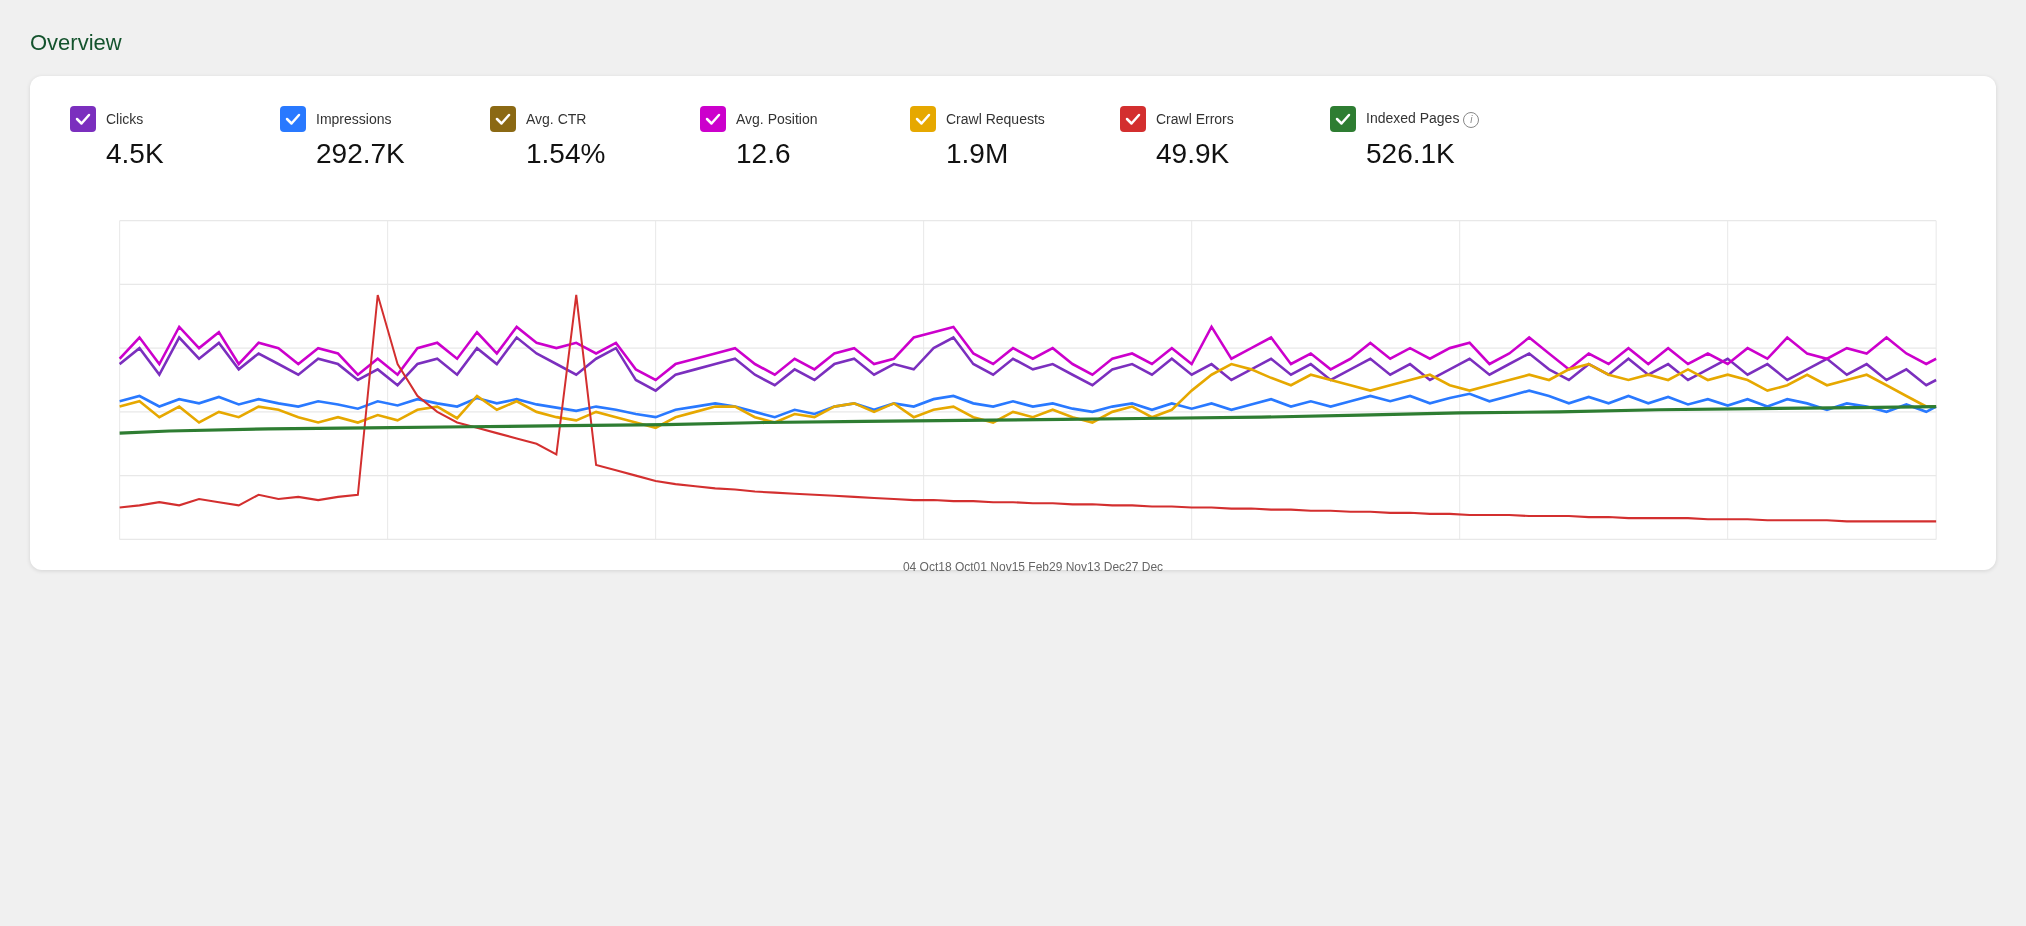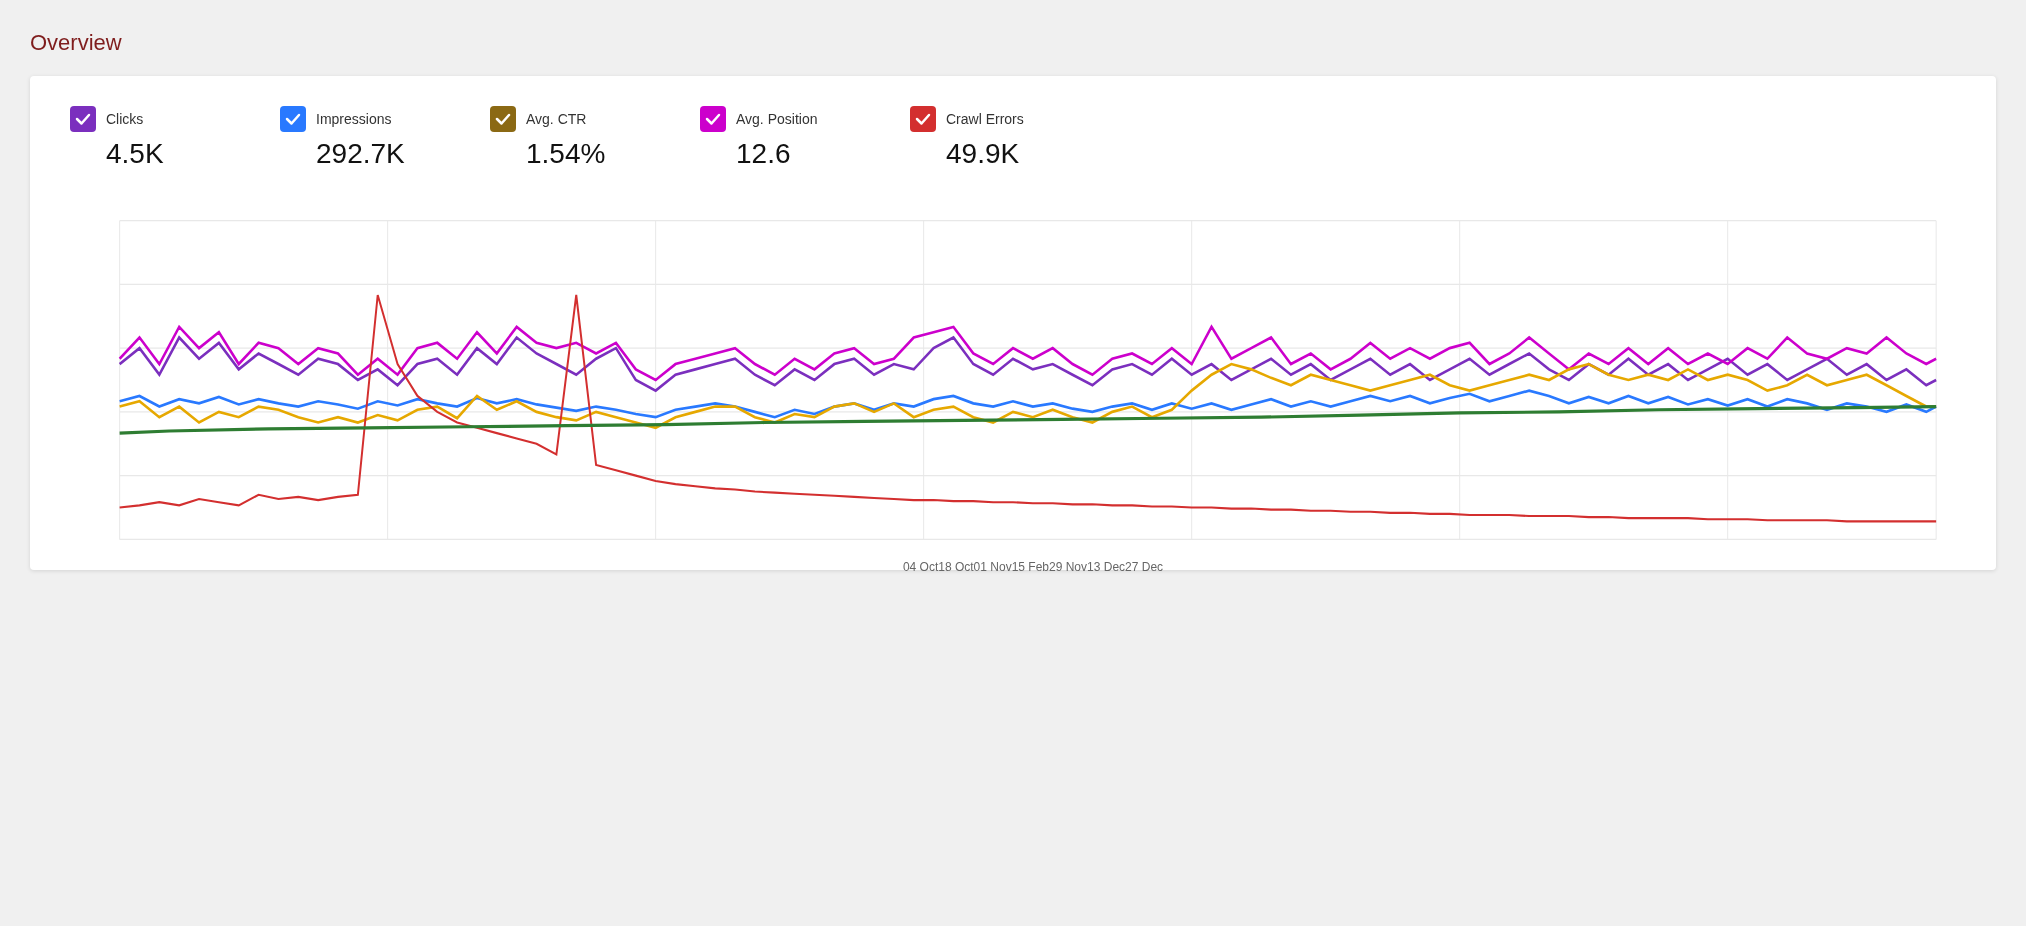--- a/index.html
+++ b/index.html
@@ -4,26 +4,26 @@
   <style>
     * { box-sizing: border-box; margin: 0; padding: 0; }
     body {
       background: #f0f0f0;
       font-family: 'Segoe UI', Arial, sans-serif;
       padding: 30px;
     }
     .page-title {
       font-size: 22px;
       font-weight: 400;
-      color: #7f1d1d;
+      color: #14532d;
       margin-bottom: 20px;
     }
     .card {
       background: #fff;
-      border-radius: 4px;
+      border-radius: 12px;
       box-shadow: 0 1px 4px rgba(0,0,0,0.12);
       padding: 30px 40px 20px 40px;
     }
     .metrics-row {
       display: flex;
       flex-wrap: wrap;
       gap: 0;
       margin-bottom: 30px;
     }
     .metric-item {
@@ -141,28 +141,50 @@
             <svg viewBox="0 0 16 16" fill="none" xmlns="http://www.w3.org/2000/svg">
               <path d="M2 8L6.5 12.5L14 4" stroke="white" stroke-width="2.5" stroke-linecap="round" stroke-linejoin="round"></path>
             </svg>
           </div>
           <span class="metric-label">Avg. Position</span>
         </div>
         <div class="metric-value">12.6</div>
       </div>
       <div class="metric-item">
         <div class="metric-header">
+          <div class="metric-checkbox" style="background-color: rgb(230, 168, 0);">
+            <svg viewBox="0 0 16 16" fill="none" xmlns="http://www.w3.org/2000/svg">
+              <path d="M2 8L6.5 12.5L14 4" stroke="white" stroke-width="2.5" stroke-linecap="round" stroke-linejoin="round"></path>
+            </svg>
+          </div>
+          <span class="metric-label">Crawl Requests</span>
+        </div>
+        <div class="metric-value">1.9M</div>
+      </div>
+      <div class="metric-item">
+        <div class="metric-header">
           <div class="metric-checkbox" style="background-color: rgb(211, 47, 47);">
             <svg viewBox="0 0 16 16" fill="none" xmlns="http://www.w3.org/2000/svg">
               <path d="M2 8L6.5 12.5L14 4" stroke="white" stroke-width="2.5" stroke-linecap="round" stroke-linejoin="round"></path>
             </svg>
           </div>
           <span class="metric-label">Crawl Errors</span>
         </div>
         <div class="metric-value">49.9K</div>
+      </div>
+      <div class="metric-item">
+        <div class="metric-header">
+          <div class="metric-checkbox" style="background-color: rgb(46, 125, 50);">
+            <svg viewBox="0 0 16 16" fill="none" xmlns="http://www.w3.org/2000/svg">
+              <path d="M2 8L6.5 12.5L14 4" stroke="white" stroke-width="2.5" stroke-linecap="round" stroke-linejoin="round"></path>
+            </svg>
+          </div>
+          <span class="metric-label">Indexed Pages<span class="info-icon">i</span></span>
+        </div>
+        <div class="metric-value">526.1K</div>
       </div>
     </div>
 
   <div class="chart-area">
     <svg class="chart-svg" viewBox="0 0 1900 320" preserveAspectRatio="none" id="main-chart">
 
       <line x1="50" y1="10" x2="1880" y2="10" stroke="#e8e8e8" stroke-width="1"></line>
       <line x1="50" y1="70" x2="1880" y2="70" stroke="#e8e8e8" stroke-width="1"></line>
       <line x1="50" y1="130" x2="1880" y2="130" stroke="#e8e8e8" stroke-width="1"></line>
       <line x1="50" y1="190" x2="1880" y2="190" stroke="#e8e8e8" stroke-width="1"></line>

